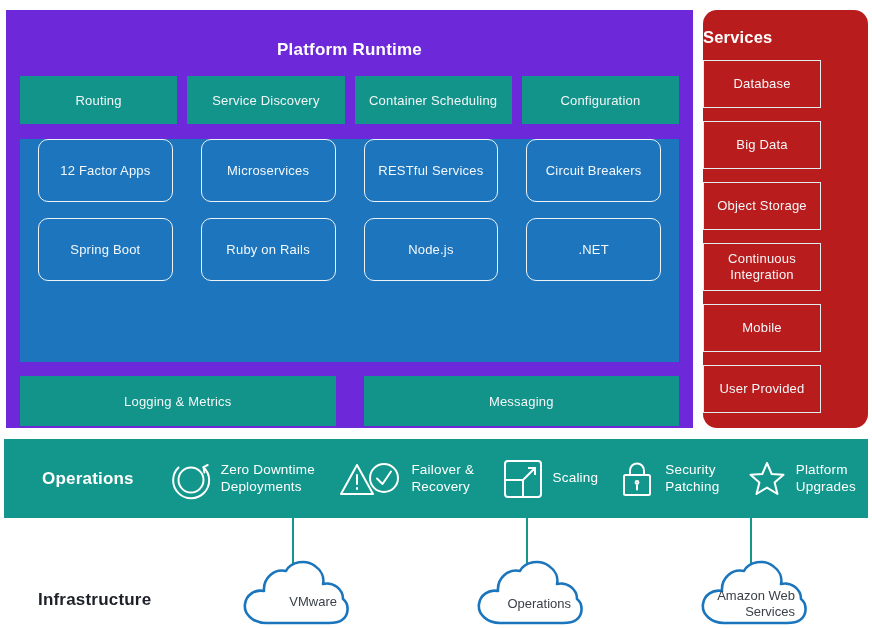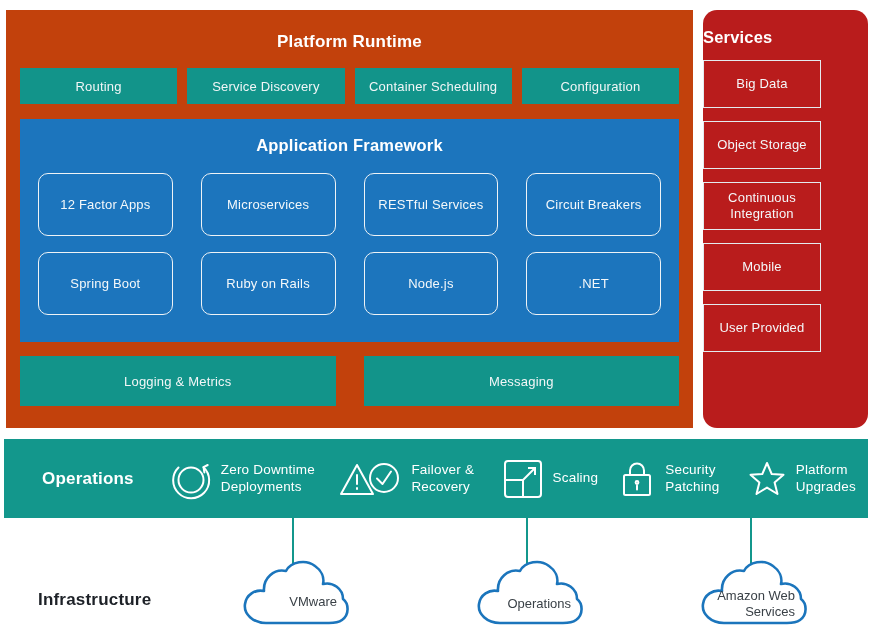--- a/index.html
+++ b/index.html
@@ -7,30 +7,30 @@
   body {
     font-family: "Liberation Sans", sans-serif;
     background: #ffffff;
     position: relative;
     overflow: hidden;
   }
   
   .runtime-panel {
     position: absolute; left: 6px; top: 10px;
     width: 687px; height: 418px;
-    background: #c2410c;
-    padding: 4px 14px;
+    background: #6d28d9;
+    padding: 12px 14px;
   }
   .runtime-title {
     color: #ffffff; font-size: 17px; font-weight: 700;
     text-align: center; padding: 18px 0 16px 0; letter-spacing: .2px;
   }
   .teal-row { display: flex; gap: 10px; }
   .teal-box {
-    flex: 1; height: 36px; background: #12948a;
+    flex: 1; height: 48px; background: #12948a;
     display: flex; align-items: center; justify-content: center;
     color: #f2f6f7; font-size: 13px; letter-spacing: .2px;
   }
   .framework {
     margin-top: 15px; height: 223px; background: #1c75bd;
     padding: 0 18px;
   }
   .framework-title {
     color: #ffffff; font-size: 16.5px; font-weight: 700;
     text-align: center; padding: 17px 0 18px 0; letter-spacing: .2px;
@@ -115,21 +115,20 @@
   <div class="runtime-title">Platform Runtime</div>
 
   <div class="teal-row">
     <div class="teal-box">Routing</div>
     <div class="teal-box">Service Discovery</div>
     <div class="teal-box">Container Scheduling</div>
     <div class="teal-box">Configuration</div>
   </div>
 
   <div class="framework">
-    <div class="framework-title">Application Framework</div>
     <div class="fw-row">
       <div class="fw-box">12 Factor Apps</div>
       <div class="fw-box">Microservices</div>
       <div class="fw-box">RESTful Services</div>
       <div class="fw-box">Circuit Breakers</div>
     </div>
     <div class="fw-row">
       <div class="fw-box">Spring Boot</div>
       <div class="fw-box">Ruby on Rails</div>
       <div class="fw-box">Node.js</div>
@@ -138,20 +137,21 @@
   </div>
 
   <div class="bottom-row">
     <div class="teal-box">Logging &amp; Metrics</div>
     <div class="teal-box">Messaging</div>
   </div>
 </div>
 
 <div class="services-panel">
   <div class="services-title">Services</div>
+  <div class="service-box">Database</div>
   <div class="service-box">Big Data</div>
   <div class="service-box">Object Storage</div>
   <div class="service-box">Continuous Integration</div>
   <div class="service-box">Mobile</div>
   <div class="service-box">User Provided</div>
 </div>
 
 <div class="operations-band">
   <div class="operations-title">Operations</div>
 

